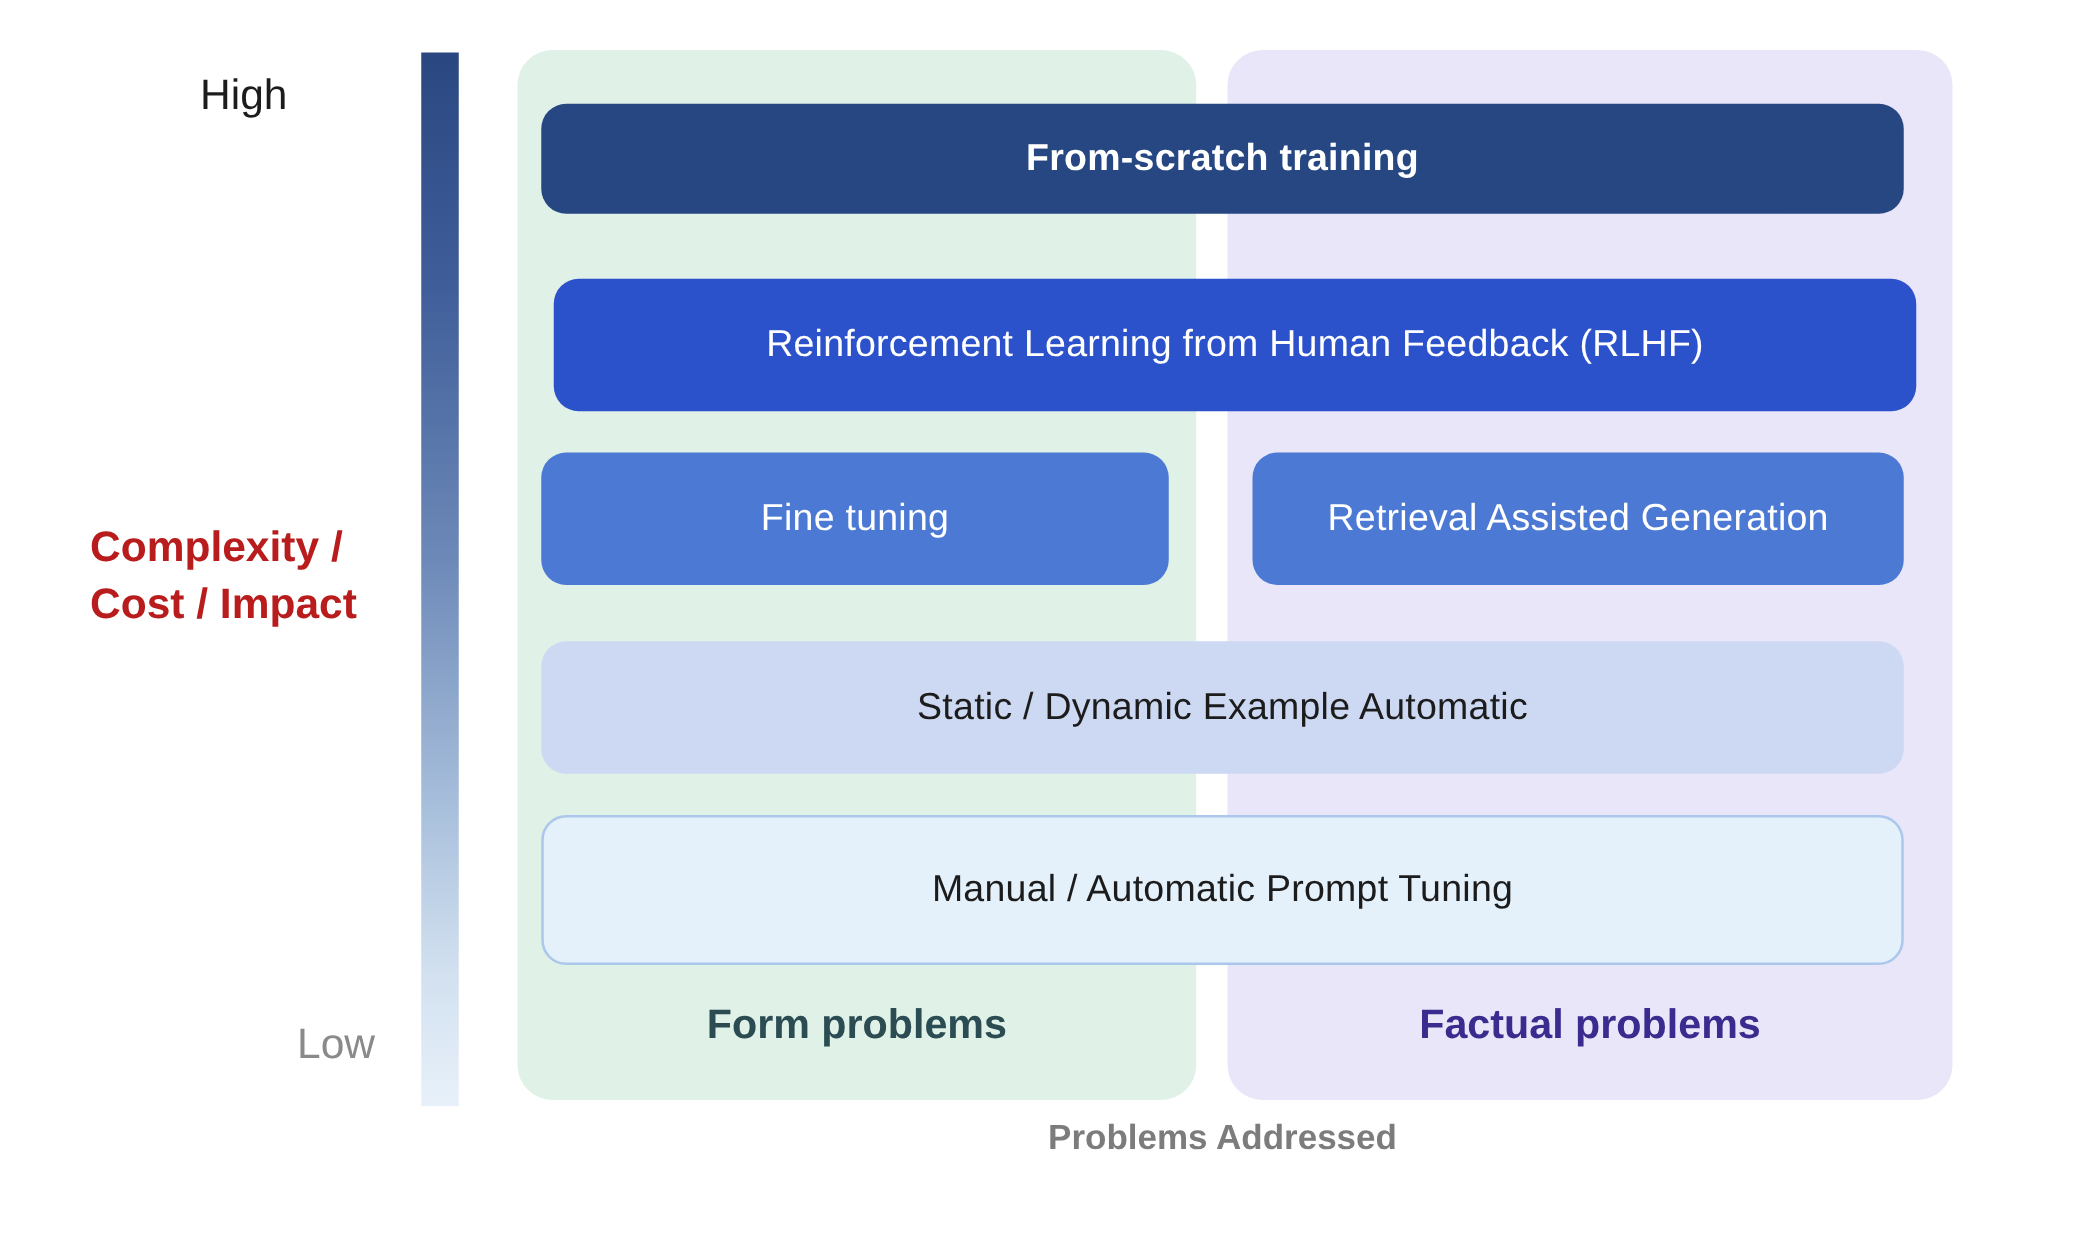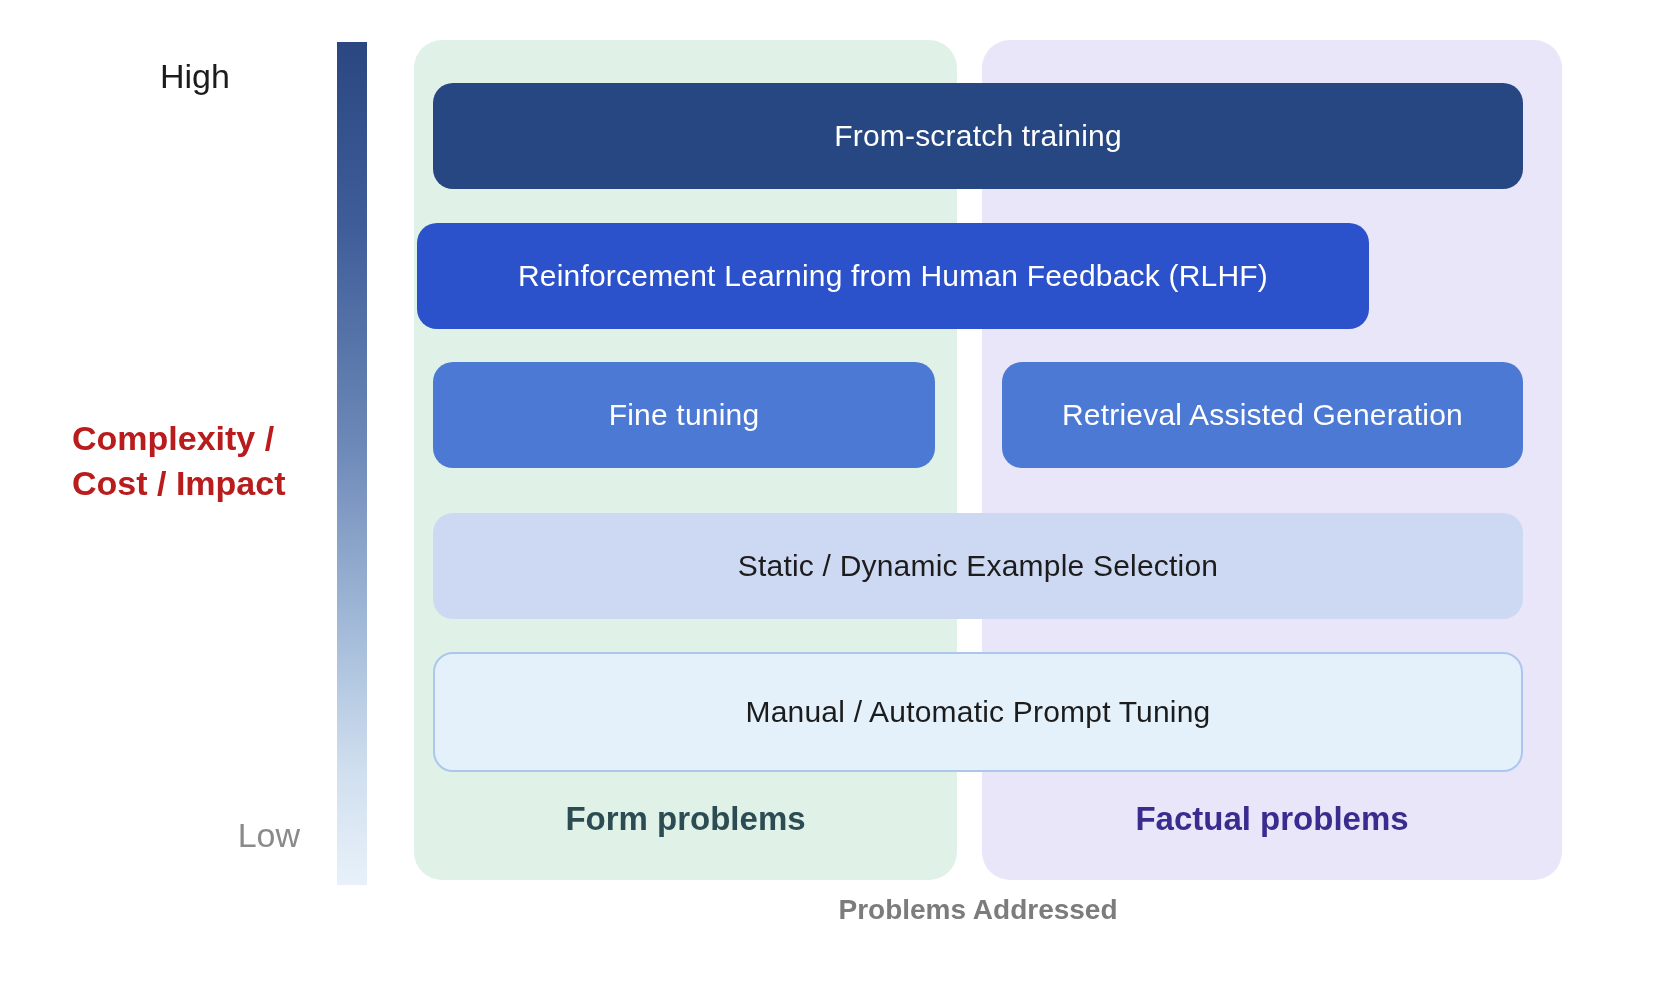--- a/index.html
+++ b/index.html
@@ -92,22 +92,22 @@
     position: absolute;
     border-radius: 20px;
     display: flex;
     align-items: center;
     justify-content: center;
     font-size: 30px;
     font-weight: 500;
     letter-spacing: 0.2px;
     box-sizing: border-box;
   }
-  .bar-1 { left: 433px;  top: 83px;  width: 1090px; height: 106px; }
-  .bar-2 { left: 417px;  top: 223px; width: 952px; height: 106px; }
+  .bar-1 { left: 433px;  top: 83px;  width: 1090px; height: 88px; font-weight: bold; }
+  .bar-2 { left: 443px;  top: 223px; width: 1090px; height: 106px; }
   .bar-3 { left: 433px;  top: 362px; width: 502px;  height: 106px; }
   .bar-4 { left: 1002px; top: 362px; width: 521px;  height: 106px; }
   .bar-5 { left: 433px;  top: 513px; width: 1090px; height: 106px; }
   .bar-6 { left: 433px;  top: 652px; width: 1090px; height: 120px; border: 2px solid #abc8ec; }
 </style>
 </head>
 <body>
 
 <div class="canvas">
 
@@ -130,21 +130,21 @@
 
   <div class="bar bar-4" style="background: rgb(76, 121, 211); color: rgb(255, 255, 255);">
     <span>Retrieval Assisted Generation</span>
   </div>
 
   <div class="bar bar-3" style="background: rgb(76, 121, 211); color: rgb(255, 255, 255);">
     <span>Fine tuning</span>
   </div>
 
   <div class="bar bar-5" style="background: rgb(205, 217, 243); color: rgb(28, 28, 28);">
-    <span>Static / Dynamic Example Selection</span>
+    <span>Static / Dynamic Example Automatic</span>
   </div>
 
   <div class="bar bar-6" style="background: rgb(228, 241, 251); color: rgb(28, 28, 28); border-color: rgb(171, 200, 236);">
     <span>Manual / Automatic Prompt Tuning</span>
   </div>
 
   <div class="column-label factual" style="color: rgb(58, 43, 142);">Factual problems</div>
   <div class="column-label form" style="color: rgb(43, 76, 82);">Form problems</div>
 
   <div class="x-axis-label">Problems Addressed</div>

